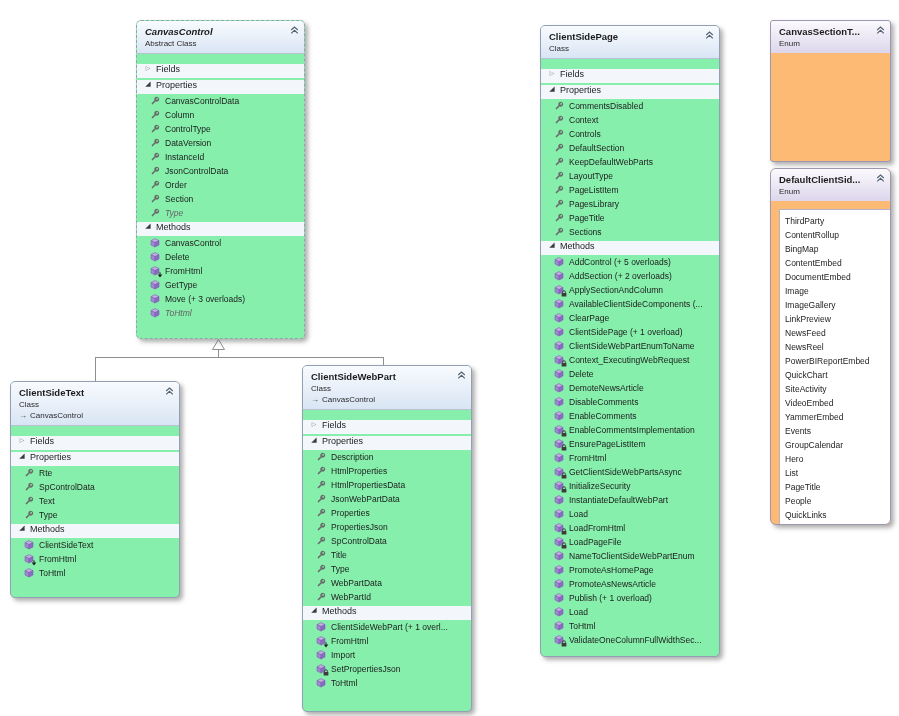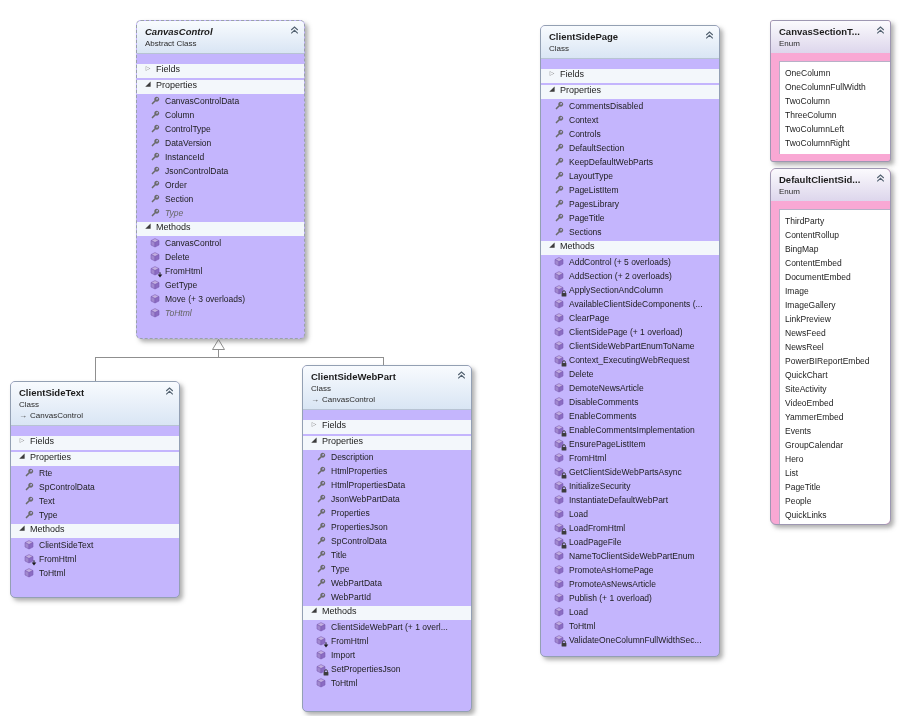--- a/index.html
+++ b/index.html
@@ -1,22 +1,22 @@
 <!DOCTYPE html>
 <html><head>
 <meta charset="utf-8">
 <style>
   html,body{margin:0;padding:0;background:#ffffff;}
   #diagram{position:relative;width:899px;height:716px;font-family:"Liberation Sans",sans-serif;overflow:hidden;}
 
   
-  .uml-box{position:absolute;border:1px solid #93a0b3;border-radius:5px;background:#c4b5fd;
+  .uml-box{position:absolute;border:1px solid #93a0b3;border-radius:5px;background:#86efac;
     box-shadow:3px 3px 4px rgba(100,100,100,.5);font-size:8.5px;color:#1c1c1c;overflow:hidden;}
   .uml-box.abstract{border:1px dashed #98a1aa;}
-  .enum-box{background:#f9a8d4;border:1px solid #9e97b2;border-radius:3px;}
+  .enum-box{background:#fdba74;border:1px solid #9e97b2;border-radius:3px;}
 
   .box-header{position:relative;background:linear-gradient(#f8fbfe,#d9e5f4);
     padding:4px 16px 4px 8px;border-bottom:1px solid #b7c3d3;}
   .enum-box .box-header{background:linear-gradient(#fbfafd,#ddd6ec);border-bottom:none;}
   .box-title{font-weight:bold;font-size:9.5px;line-height:13px;display:block;
     white-space:nowrap;overflow:hidden;}
   .abstract .box-title{font-style:italic;}
   .box-meta{font-size:8px;line-height:11px;color:#2b2b2b;white-space:nowrap;overflow:hidden;}
   .base-arrow{color:#444;margin-right:3px;font-size:8px;}
   .chevron{position:absolute;top:5px;right:5px;width:9px;height:8px;cursor:pointer;}
@@ -1039,28 +1039,20 @@
       </div>
     </div>
   <div class="uml-box enum-box" id="box-4">
       <div class="box-header">
         <span class="box-title">CanvasSectionT...</span>
         <div class="box-meta">Enum</div>
         <span class="chevron"><svg width="9" height="8" viewBox="0 0 9 8">
             <path d="M1.2 4 4.5 1 7.8 4M1.2 7.3 4.5 4.3 7.8 7.3" fill="none" stroke="#51606f" stroke-width="1.1"></path>
           </svg></span>
       </div>
-      <div class="enum-panel">
-        <div class="enum-row">OneColumn</div>
-        <div class="enum-row">OneColumnFullWidth</div>
-        <div class="enum-row">TwoColumn</div>
-        <div class="enum-row">ThreeColumn</div>
-        <div class="enum-row">TwoColumnLeft</div>
-        <div class="enum-row">TwoColumnRight</div>
-      </div>
     </div>
   <div class="uml-box enum-box" id="box-5">
       <div class="box-header">
         <span class="box-title">DefaultClientSid...</span>
         <div class="box-meta">Enum</div>
         <span class="chevron"><svg width="9" height="8" viewBox="0 0 9 8">
             <path d="M1.2 4 4.5 1 7.8 4M1.2 7.3 4.5 4.3 7.8 7.3" fill="none" stroke="#51606f" stroke-width="1.1"></path>
           </svg></span>
       </div>
       <div class="enum-panel">

